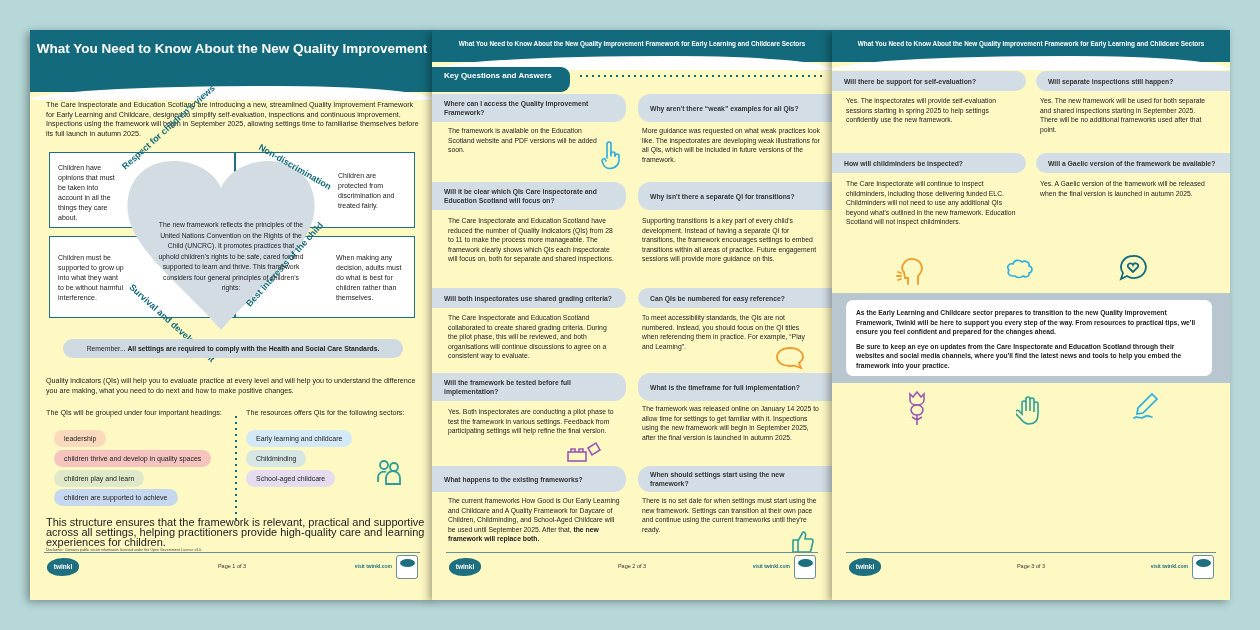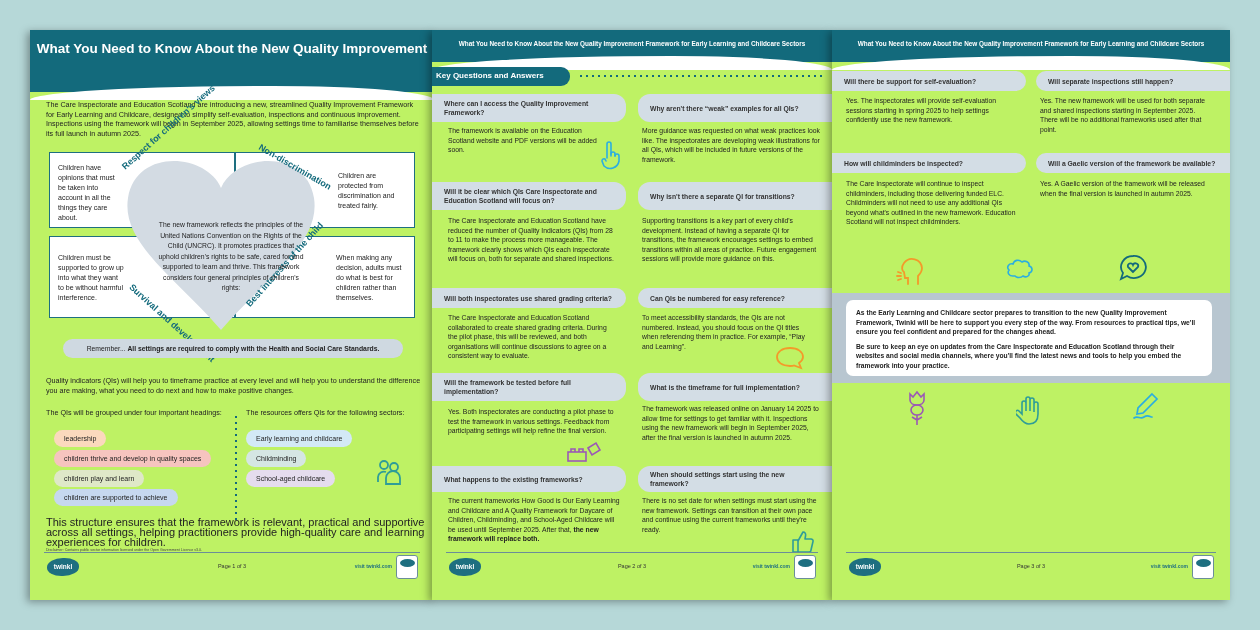--- a/index.html
+++ b/index.html
@@ -1,17 +1,17 @@
 <!DOCTYPE html>
 <html><head>
 <meta charset="utf-8">
 <style>
 *{box-sizing:border-box;margin:0;padding:0}
 body{width:1260px;height:630px;background:#b6d8d8;font-family:"Liberation Sans",sans-serif;position:relative;overflow:hidden;color:#222}
-.page{position:absolute;top:30px;height:570px;background:#bef264;box-shadow:-3px 2px 8px rgba(0,0,0,.35);overflow:hidden}
+.page{position:absolute;top:30px;height:570px;background:#fef9c3;box-shadow:-3px 2px 8px rgba(0,0,0,.35);overflow:hidden}
 #p1{left:30px;width:404px;z-index:1}
 #p2{left:432px;width:400px;z-index:2}
 #p3{left:832px;width:398px;z-index:3}
 .banner-big{background:#136a7c;height:62px;position:relative;color:#fff;text-align:center;font-weight:bold;font-size:13.5px;line-height:19px;padding-top:9px}
 .banner-big:after,.banner-small:after{content:"";position:absolute;left:0;right:0;bottom:-8px;height:14px;background:#fff;border-radius:60% 40% 0 0/100% 100% 0 0}
 .banner-small{background:#136a7c;height:32px;position:relative;color:#fff;text-align:center;font-weight:bold;font-size:6.4px;padding-top:10px}
 .intro{font-size:7.2px;line-height:9.6px;padding:8px 14px 0 16px}
 .ugrid{position:absolute;left:19px;top:122px;width:368px;height:166px}
 .ubox{position:absolute;border:1.3px solid #1e6f80;background:#fff;font-size:7px;line-height:10px;padding:10px 8px}
 .heart{position:absolute;left:86px;top:118px;width:210px;height:185px}
@@ -21,21 +21,21 @@
 .p1text{position:absolute;left:16px;font-size:7.2px;line-height:9.8px}
 .pill{position:absolute;height:17px;border-radius:9px;font-size:7px;line-height:17px;padding:0 10px}
 .dots-v{position:absolute;left:205px;top:418px;width:2px;height:110px;background-image:radial-gradient(circle,#136a7c 0.8px,transparent 1px);background-size:2px 6px}
 .disc{position:absolute;left:16px;top:547px;font-size:3.6px;color:#444}
 .footer{position:absolute;left:14px;right:14px;bottom:14px;height:34px;border-top:1.5px solid #6b8e98}
 .twinkl{position:absolute;left:3px;top:5px;width:32px;height:18px;background:#1e6f80;border-radius:50% 45% 50% 45%;color:#fff;font-size:6.5px;font-weight:bold;text-align:center;line-height:18px}
 .pagenum{position:absolute;left:0;right:0;top:10px;text-align:center;font-size:5.5px;color:#333}
 .visit{position:absolute;right:28px;top:10px;font-size:5px;color:#1e6f80;font-weight:bold}
 .badge{position:absolute;right:2px;top:2px;width:22px;height:24px;border:1px solid #6b8e98;border-radius:3px;background:#fff}
 .badge:before{content:"";position:absolute;left:3px;top:3px;width:15px;height:8px;background:#1e6f80;border-radius:50%}
-.kq{position:absolute;left:0;top:37px;width:138px;height:19px;background:#136a7c;border-radius:0 9px 9px 0;color:#fff;font-weight:bold;font-size:8px;line-height:17px;padding-left:4px}
+.kq{position:absolute;left:0;top:37px;width:138px;height:25px;background:#136a7c;border-radius:0 9px 9px 0;color:#fff;font-weight:bold;font-size:8px;line-height:17px;padding-left:12px}
 .kq-dots{position:absolute;left:146px;top:45px;right:10px;height:2px;background-image:radial-gradient(circle,#136a7c 0.9px,transparent 1.1px);background-size:6px 2px}
 .q{position:absolute;background:#d3dde5;border-radius:0 12px 12px 0;font-size:6.8px;font-weight:bold;color:#333;line-height:9px;padding:5px 12px 5px 12px;display:flex;align-items:center}
 .a{position:absolute;font-size:6.8px;line-height:9.6px;color:#222}
 .icon{position:absolute}
 .closing-band{position:absolute;left:0;right:0;top:263px;height:90px;background:#b8c6d0}
 .closing-box{position:absolute;left:14px;right:18px;top:270px;height:76px;background:#fff;border-radius:7px;font-size:6.7px;font-weight:bold;line-height:9.5px;padding:8px 10px}
 .closing-box p{margin-bottom:5px}
 </style>
 </head>
 <body>
@@ -67,21 +67,21 @@
   <div class="curve-label" style="left:90px;top:134px;transform:rotate(-42deg);transform-origin:left top">Respect for children's views</div>
   <div class="curve-label" style="left:224px;top:132px;transform:rotate(30deg)">Non-discrimination</div>
   <div class="curve-label" style="left:104px;top:252px;transform:rotate(42deg);transform-origin:left top">Survival and development</div>
   <div class="curve-label" style="left:214px;top:272px;transform:rotate(-48deg);transform-origin:left top">Best interests of the child</div>
   <div class="heart-text">The new framework reflects the principles of the United Nations Convention on the Rights of the Child (UNCRC). It promotes practices that uphold children's rights to be safe, cared for and supported to learn and thrive. This framework considers four general principles of children's rights:</div>
 
   <div class="remember">
     <span>Remember... </span><b>All settings are required to comply with the Health and Social Care Standards.</b>
   </div>
 
-  <p class="p1text" style="top:346px;width:375px">Quality indicators (QIs) will help you to timeframe practice at every level and will help you to understand the difference you are making, what you need to do next and how to make positive changes.</p>
+  <p class="p1text" style="top:346px;width:375px">Quality indicators (QIs) will help you to evaluate practice at every level and will help you to understand the difference you are making, what you need to do next and how to make positive changes.</p>
   <p class="p1text" style="top:378px">The QIs will be grouped under four important headings:</p>
   <p class="p1text" style="left:216px;top:378px">The resources offers QIs for the following sectors:</p>
 
   <div class="pill" style="left:24px;top:400px;background:#fbd9bd">leadership</div>
   <div class="pill" style="left:24px;top:420px;background:#f6c4bf">children thrive and develop in quality spaces</div>
   <div class="pill" style="left:24px;top:440px;background:#dfe8c8">children play and learn</div>
   <div class="pill" style="left:24px;top:459px;background:#c6d8ef">children are supported to achieve</div>
 
   <div class="dots-v" style="top:384px;height:108px"></div>
 

